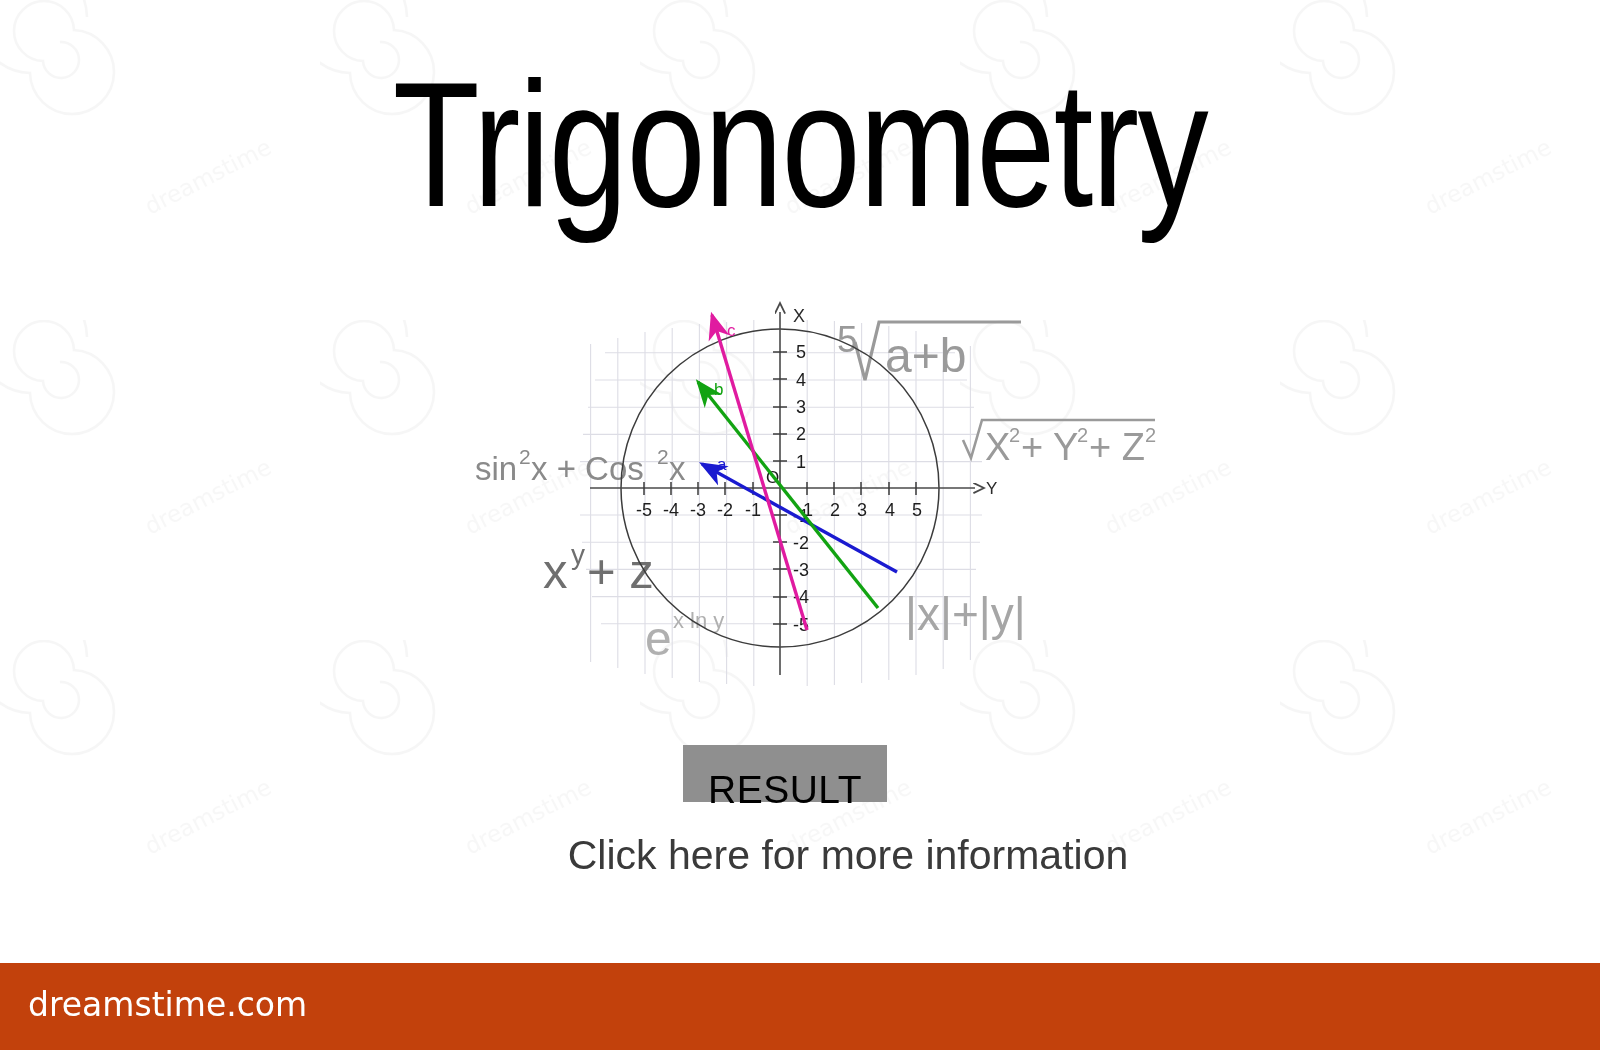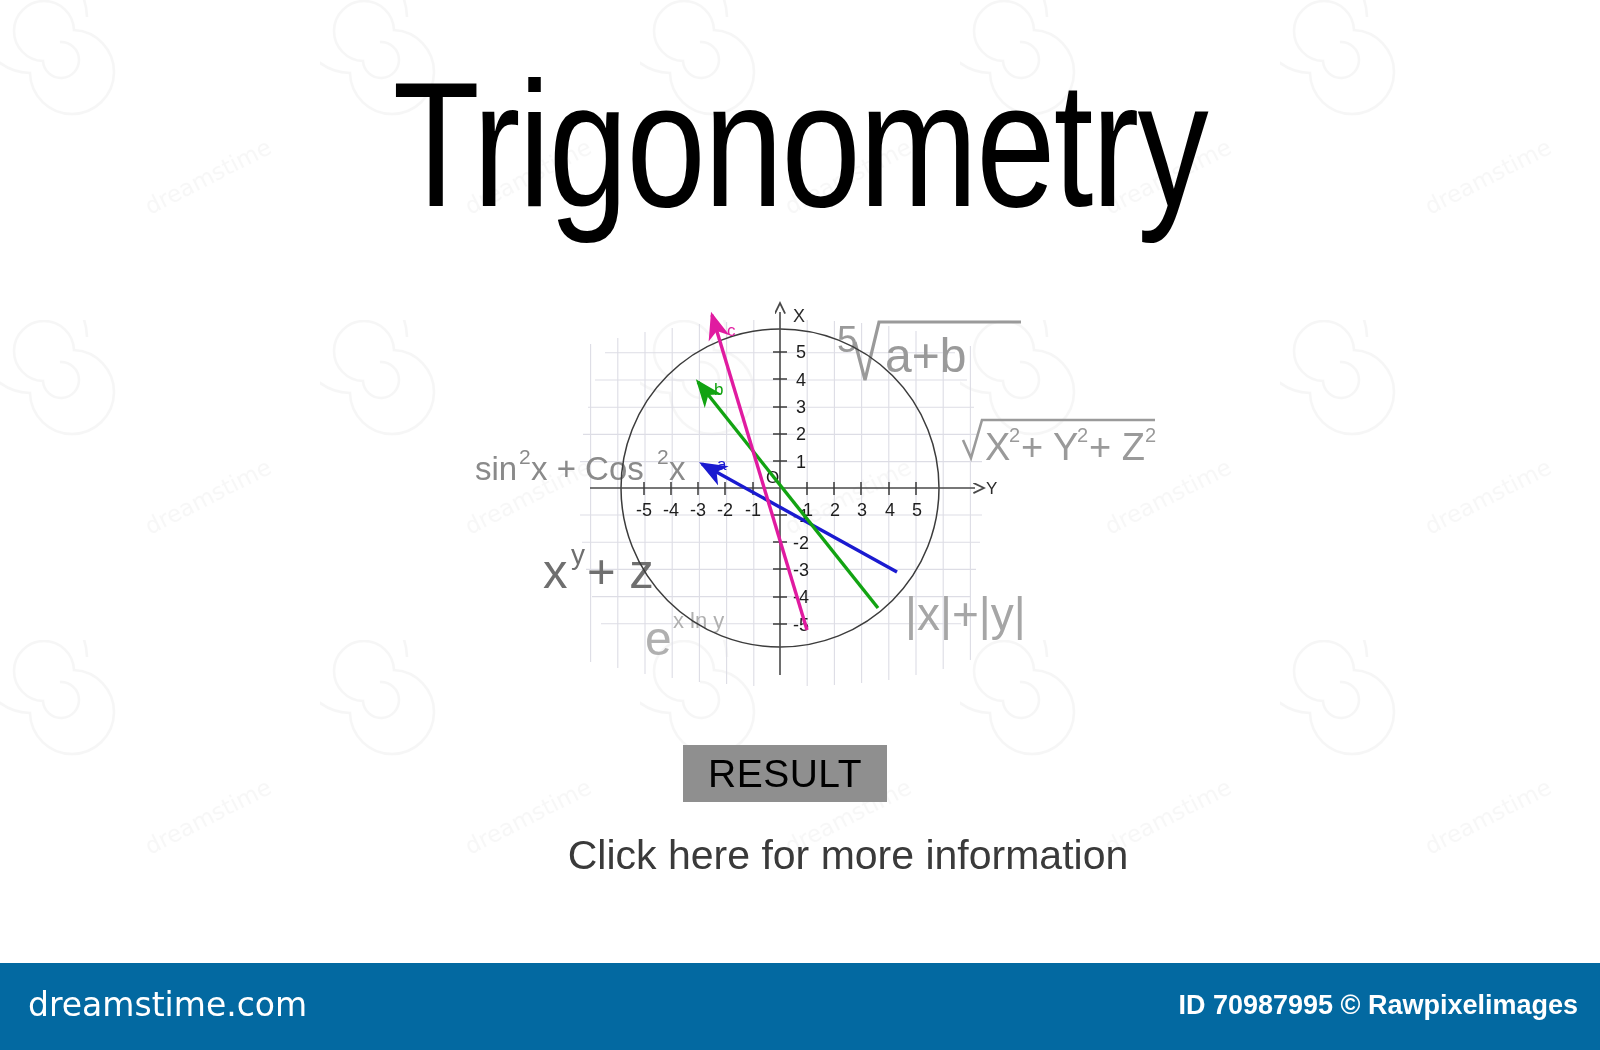--- a/index.html
+++ b/index.html
@@ -73,21 +73,21 @@
     background: #8f8f8f;
     border: none;
     color: #000000;
     font-family: "Liberation Sans", sans-serif;
     font-size: 39px;
     letter-spacing: 0.5px;
     text-align: center;
     line-height: 57px;
     cursor: pointer;
     z-index: 10;
-    padding: 0;
+    padding: 16px;
   }
 
   
   #more-info-link {
     position: absolute;
     left: 0;
     top: 832px;
     width: 1600px;
     text-align: center;
     font-family: "Liberation Sans", sans-serif;
@@ -98,21 +98,21 @@
     padding-left: 48px;
   }
 
   
   #footer-bar {
     position: absolute;
     left: 0;
     top: 963px;
     width: 1600px;
     height: 87px;
-    background: #0369a1;
+    background: #c2410c;
     z-index: 20;
   }
   #footer-logo {
     position: absolute;
     left: 28px;
     top: 22px;
     font-family: "DejaVu Sans", sans-serif;
     font-size: 33px;
     color: #ffffff;
     letter-spacing: 0px;
@@ -319,16 +319,15 @@
       </g>
     </svg>
   </div>
 
   <button id="result-button">RESULT</button>
 
   <div id="more-info-link">Click here for more information</div>
 
   <div id="footer-bar">
     <div id="footer-logo">dreamstime.com</div>
-    <div id="footer-credit">ID 70987995 © Rawpixelimages</div>
   </div>
 
 </div>
 
 </body></html>

